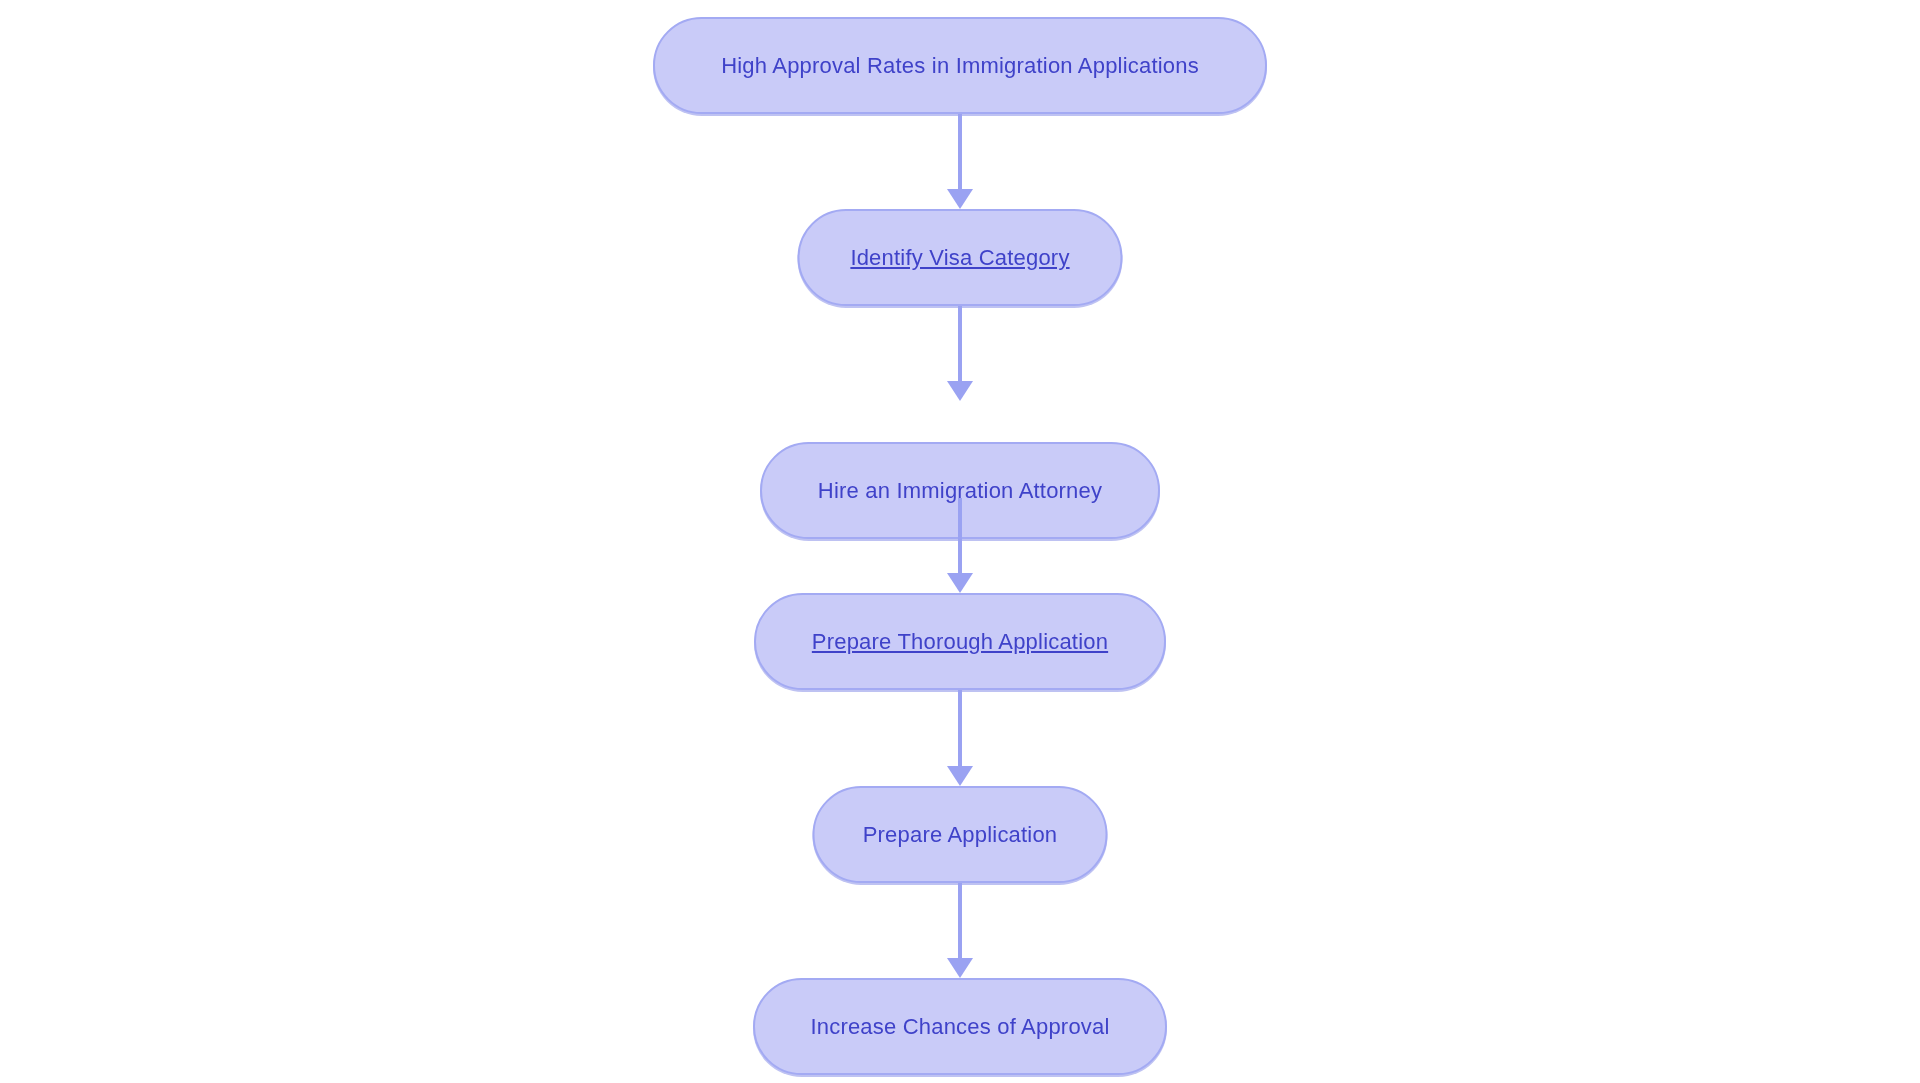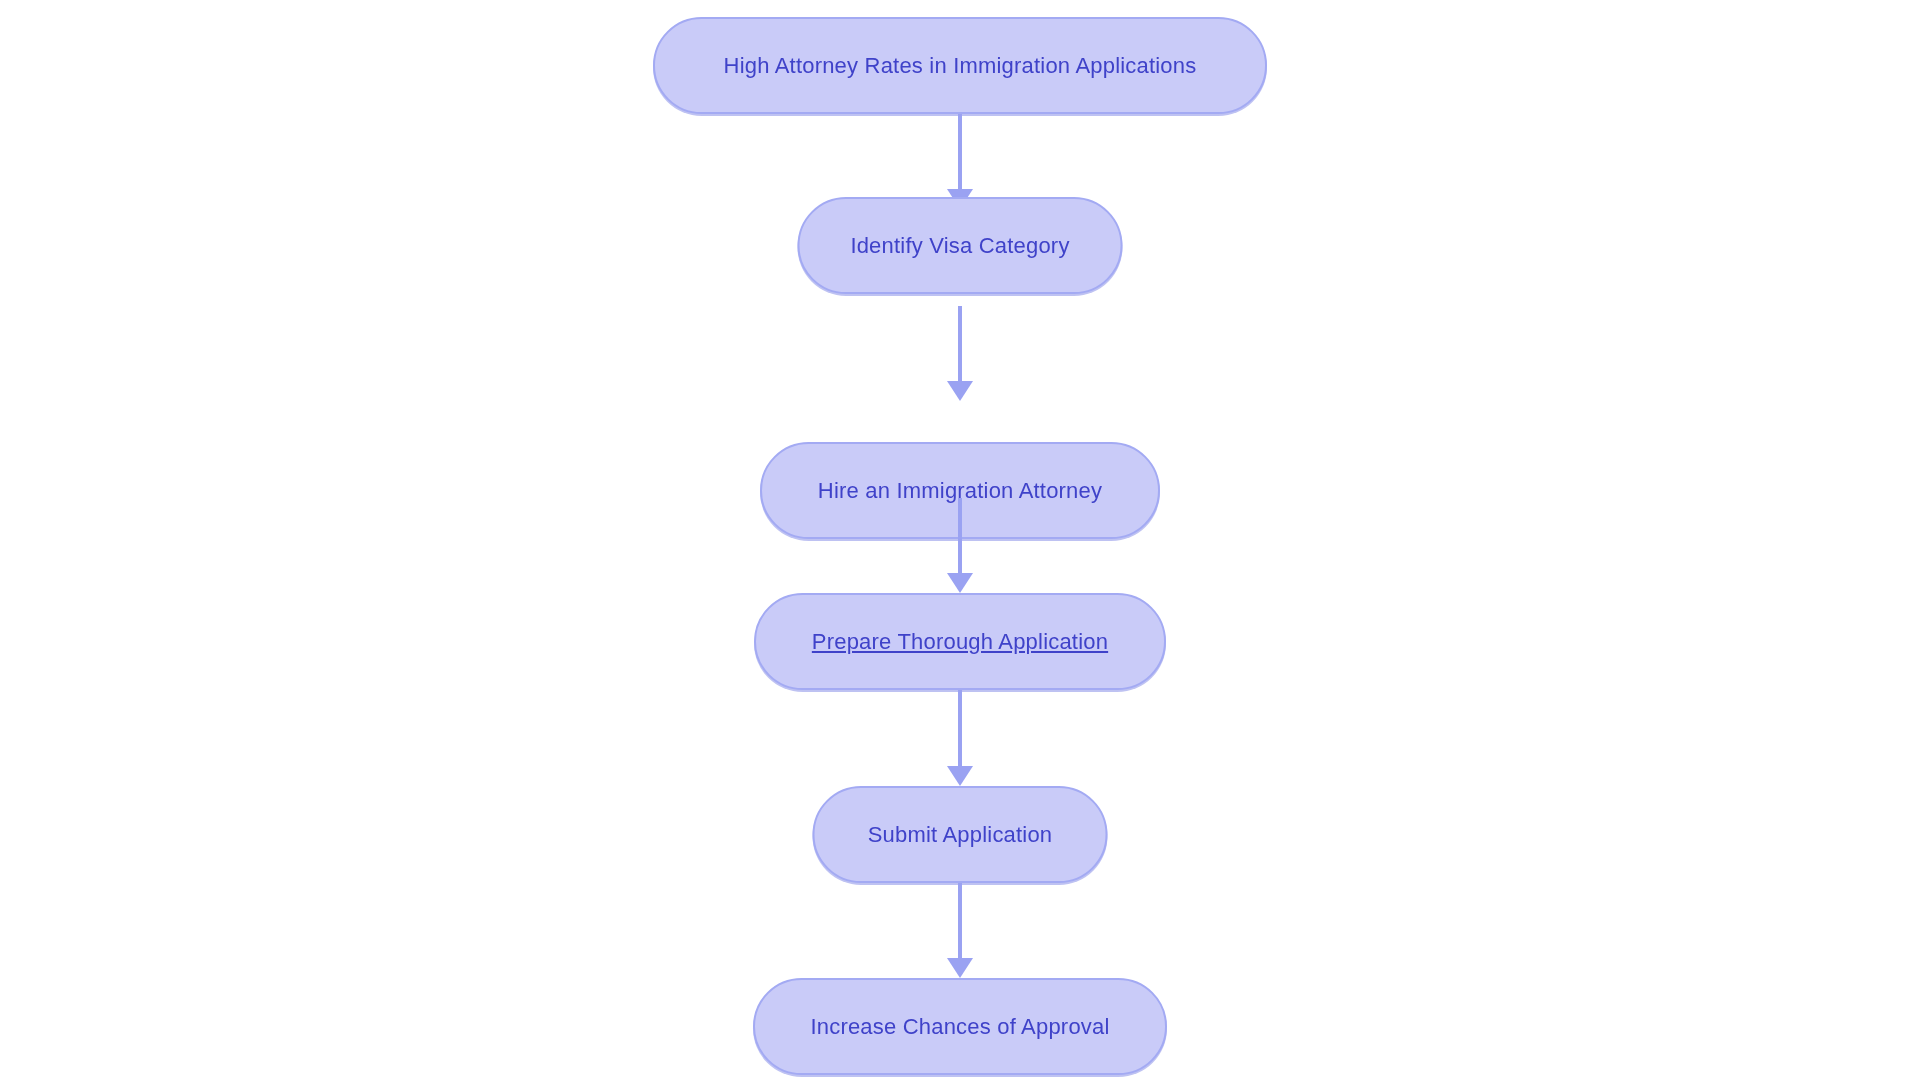--- a/index.html
+++ b/index.html
@@ -60,27 +60,27 @@
     border-right: 13px solid transparent;
     border-top: 20px solid var(--arrow, #9aa2f2);
     margin-top: -1px;
   }
 </style>
 </head>
 <body>
 
 <div class="canvas" id="canvas">
     <div class="node" style="top: 17px; width: 614px;">
-      <span>High Attorney Rates in Immigration Applications</span>
+      <span>High Approval Rates in Immigration Applications</span>
     </div>
     <div class="arrow" style="top: 114px; height: 95px;">
       <div class="stem"></div>
       <div class="head"></div>
     </div>
-    <div class="node" style="top: 197px; width: 325px;">
+    <div class="node" style="top: 209px; width: 325px; text-decoration: underline;">
       <span>Identify Visa Category</span>
     </div>
     <div class="arrow" style="top: 306px; height: 95px;">
       <div class="stem"></div>
       <div class="head"></div>
     </div>
     <div class="node" style="top: 401px; width: 400px; margin-top: 41px;">
       <span>Hire an Immigration Attorney</span>
     </div>
     <div class="arrow" style="top: 498px; height: 95px;">
@@ -88,21 +88,21 @@
       <div class="head"></div>
     </div>
     <div class="node" style="top: 593px; width: 412px; text-decoration: underline;">
       <span>Prepare Thorough Application</span>
     </div>
     <div class="arrow" style="top: 690px; height: 96px;">
       <div class="stem"></div>
       <div class="head"></div>
     </div>
     <div class="node" style="top: 786px; width: 295px;">
-      <span>Submit Application</span>
+      <span>Prepare Application</span>
     </div>
     <div class="arrow" style="top: 883px; height: 95px;">
       <div class="stem"></div>
       <div class="head"></div>
     </div>
     <div class="node" style="top: 978px; width: 414px;">
       <span>Increase Chances of Approval</span>
     </div>
   </div>
 

